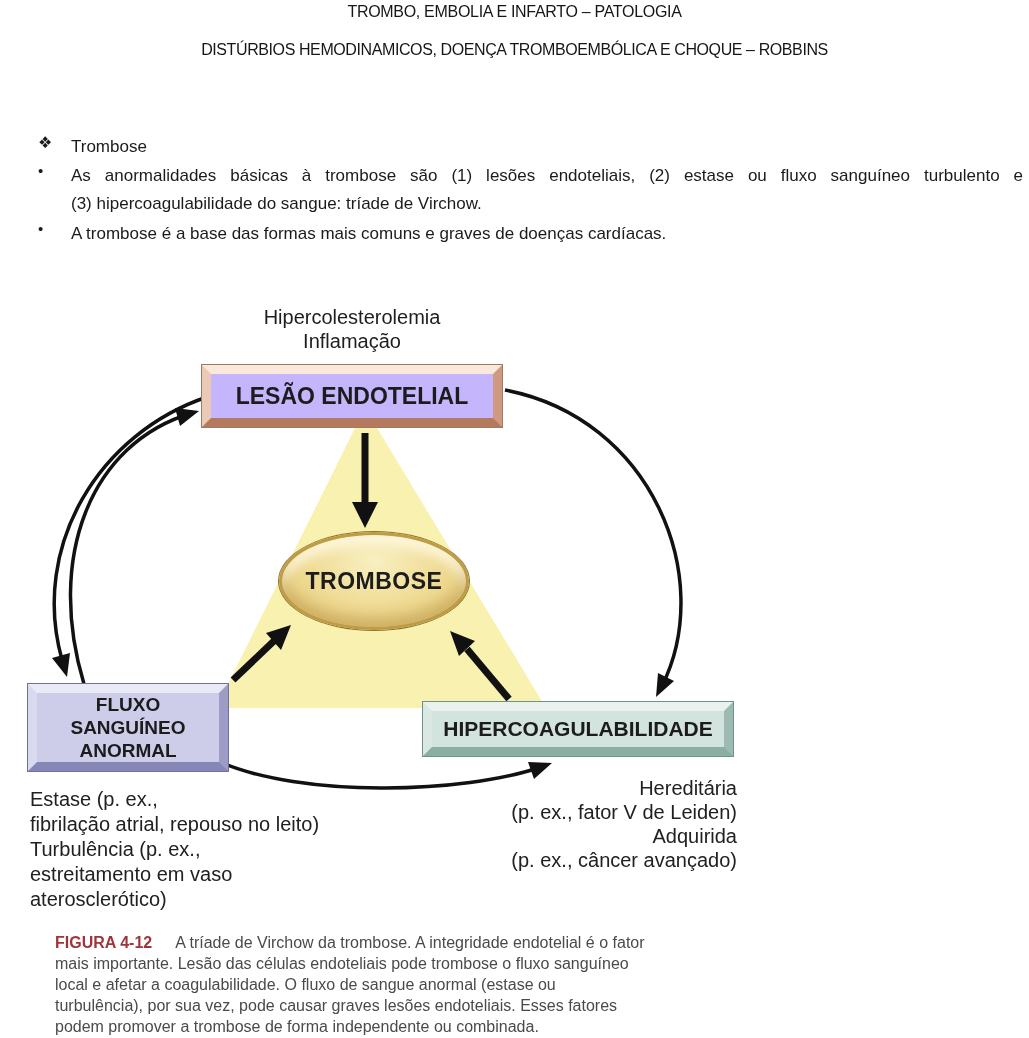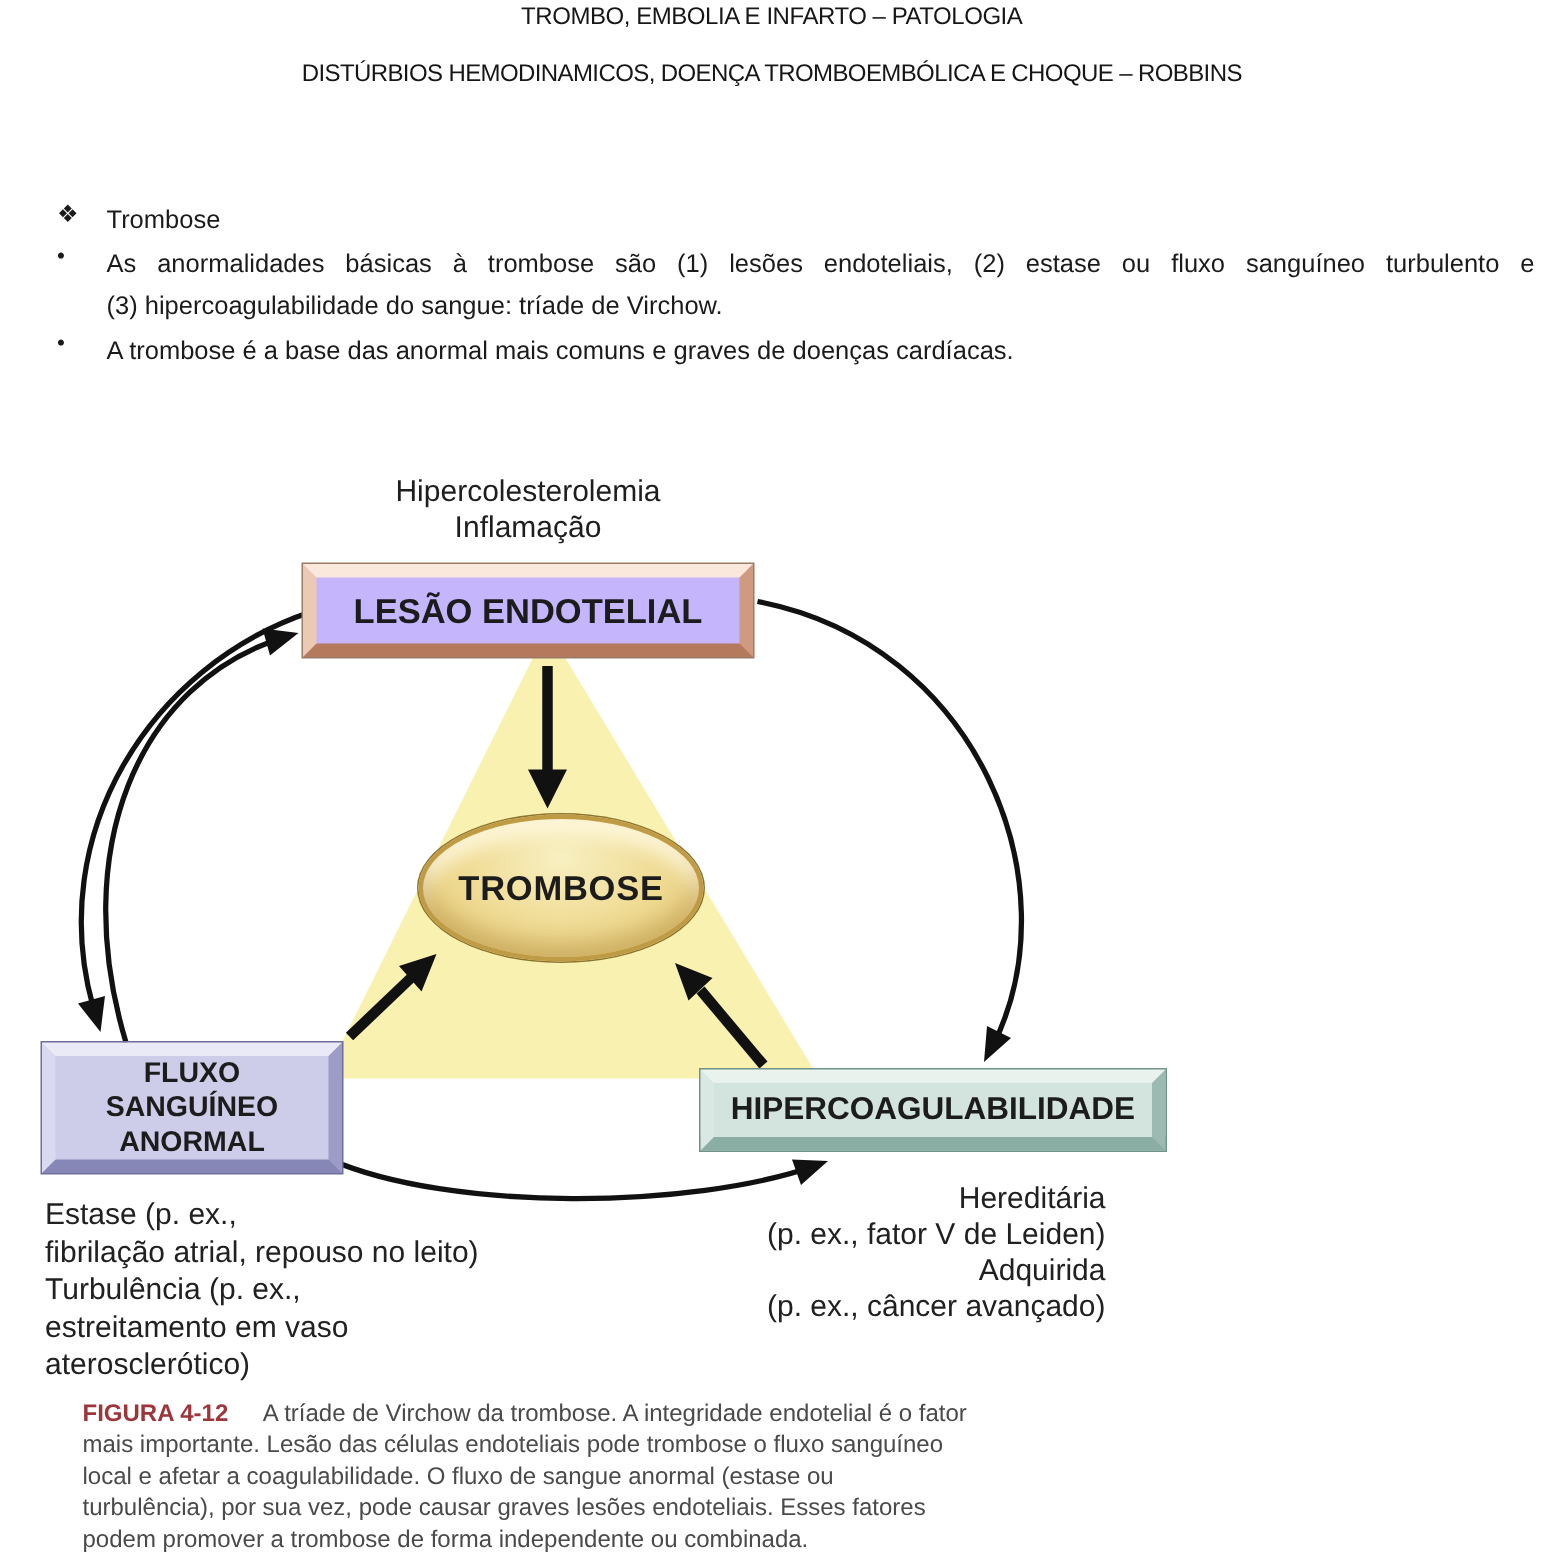--- a/index.html
+++ b/index.html
@@ -22,21 +22,21 @@
   }
 
   
   .bullet-row { position:absolute; left:0; width:1029px; font-size:17px; color:#1b1b1b; }
   .bullet-marker { position:absolute; left:38px; top:0; font-size:15px; }
   .bullet-marker.diamond { font-size:16px; }
   .bullet-text { position:absolute; left:71px; top:0; width:952px; line-height:28px; }
   .justify-line { text-align:justify; text-align-last:justify; width:952px; }
 
   
-  .figure-wrap { left:0; top:301px; width:780px; height:632px; }
+  .figure-wrap { left:0; top:290px; width:780px; height:632px; }
   .fig-svg { position:absolute; left:0; top:0; }
 
   .fig-label { color:#1e1e1e; font-size:20px; }
   .top-labels { left:202px; top:15px; width:300px; text-align:center; line-height:24px; }
 
   .box3d {
     position:absolute; border-style:solid; border-width:9px;
     display:flex; align-items:center; justify-content:center;
     text-align:center; font-weight:bold; color:#1c1c1c;
   }
@@ -50,21 +50,20 @@
     left:28px; top:394px; width:200px; height:87px;
     background:#cdcdea; font-size:19px; line-height:23px;
     border-color:#eaeaf6 #9c9cc6 #8787b7 #d9d9ef;
     outline:1px solid #6f6f9d;
   }
   .box-hyper {
     left:423px; top:412px; width:310px; height:54px;
     background:#d3e3dd; font-size:21px;
     border-color:#eaf2ee #9cbab2 #8aada4 #d9e8e3;
     outline:1px solid #6f938a;
-    margin-left:44px;
   }
 
   .thrombosis-ellipse {
     left:279px; top:242px; width:190px; height:98px;
     border-radius:50%;
     border:3px solid #bf9b45;
     box-shadow:0 0 0 1px #8d742f, inset 0 -10px 14px rgba(160,118,40,.38), inset 0 10px 12px rgba(255,250,225,.9);
     background:radial-gradient(ellipse at 50% 28%, #f8f0c2 0%, #f0dc96 48%, #e6ca77 100%);
     display:flex; align-items:center; justify-content:center;
     font-weight:bold; font-size:23px; letter-spacing:0.5px; color:#1c1c1c;
@@ -91,21 +90,21 @@
 <div class="bullet-row" style="top:162px;">
   <span class="bullet-marker">•</span>
   <div class="bullet-text">
     <div class="justify-line">As anormalidades básicas à trombose são (1) lesões endoteliais, (2) estase ou fluxo sanguíneo turbulento e</div>
     <div>(3) hipercoagulabilidade do sangue: tríade de Virchow.</div>
   </div>
 </div>
 
 <div class="bullet-row" style="top:220px;">
   <span class="bullet-marker">•</span>
-  <div class="bullet-text">A trombose é a base das anormal mais comuns e graves de doenças cardíacas.</div>
+  <div class="bullet-text">A trombose é a base das formas mais comuns e graves de doenças cardíacas.</div>
 </div>
 
 <div class="abs figure-wrap">
 
   <svg class="fig-svg" width="780" height="632" viewBox="0 0 780 632">
 
     <polygon points="365,118 216,418 546,418" fill="#f8f1b0"></polygon>
 
     <line x1="365" y1="143" x2="365" y2="214" stroke="#111" stroke-width="7"></line>
     <polygon points="365,238 352,212 378,212" fill="#111"></polygon>

